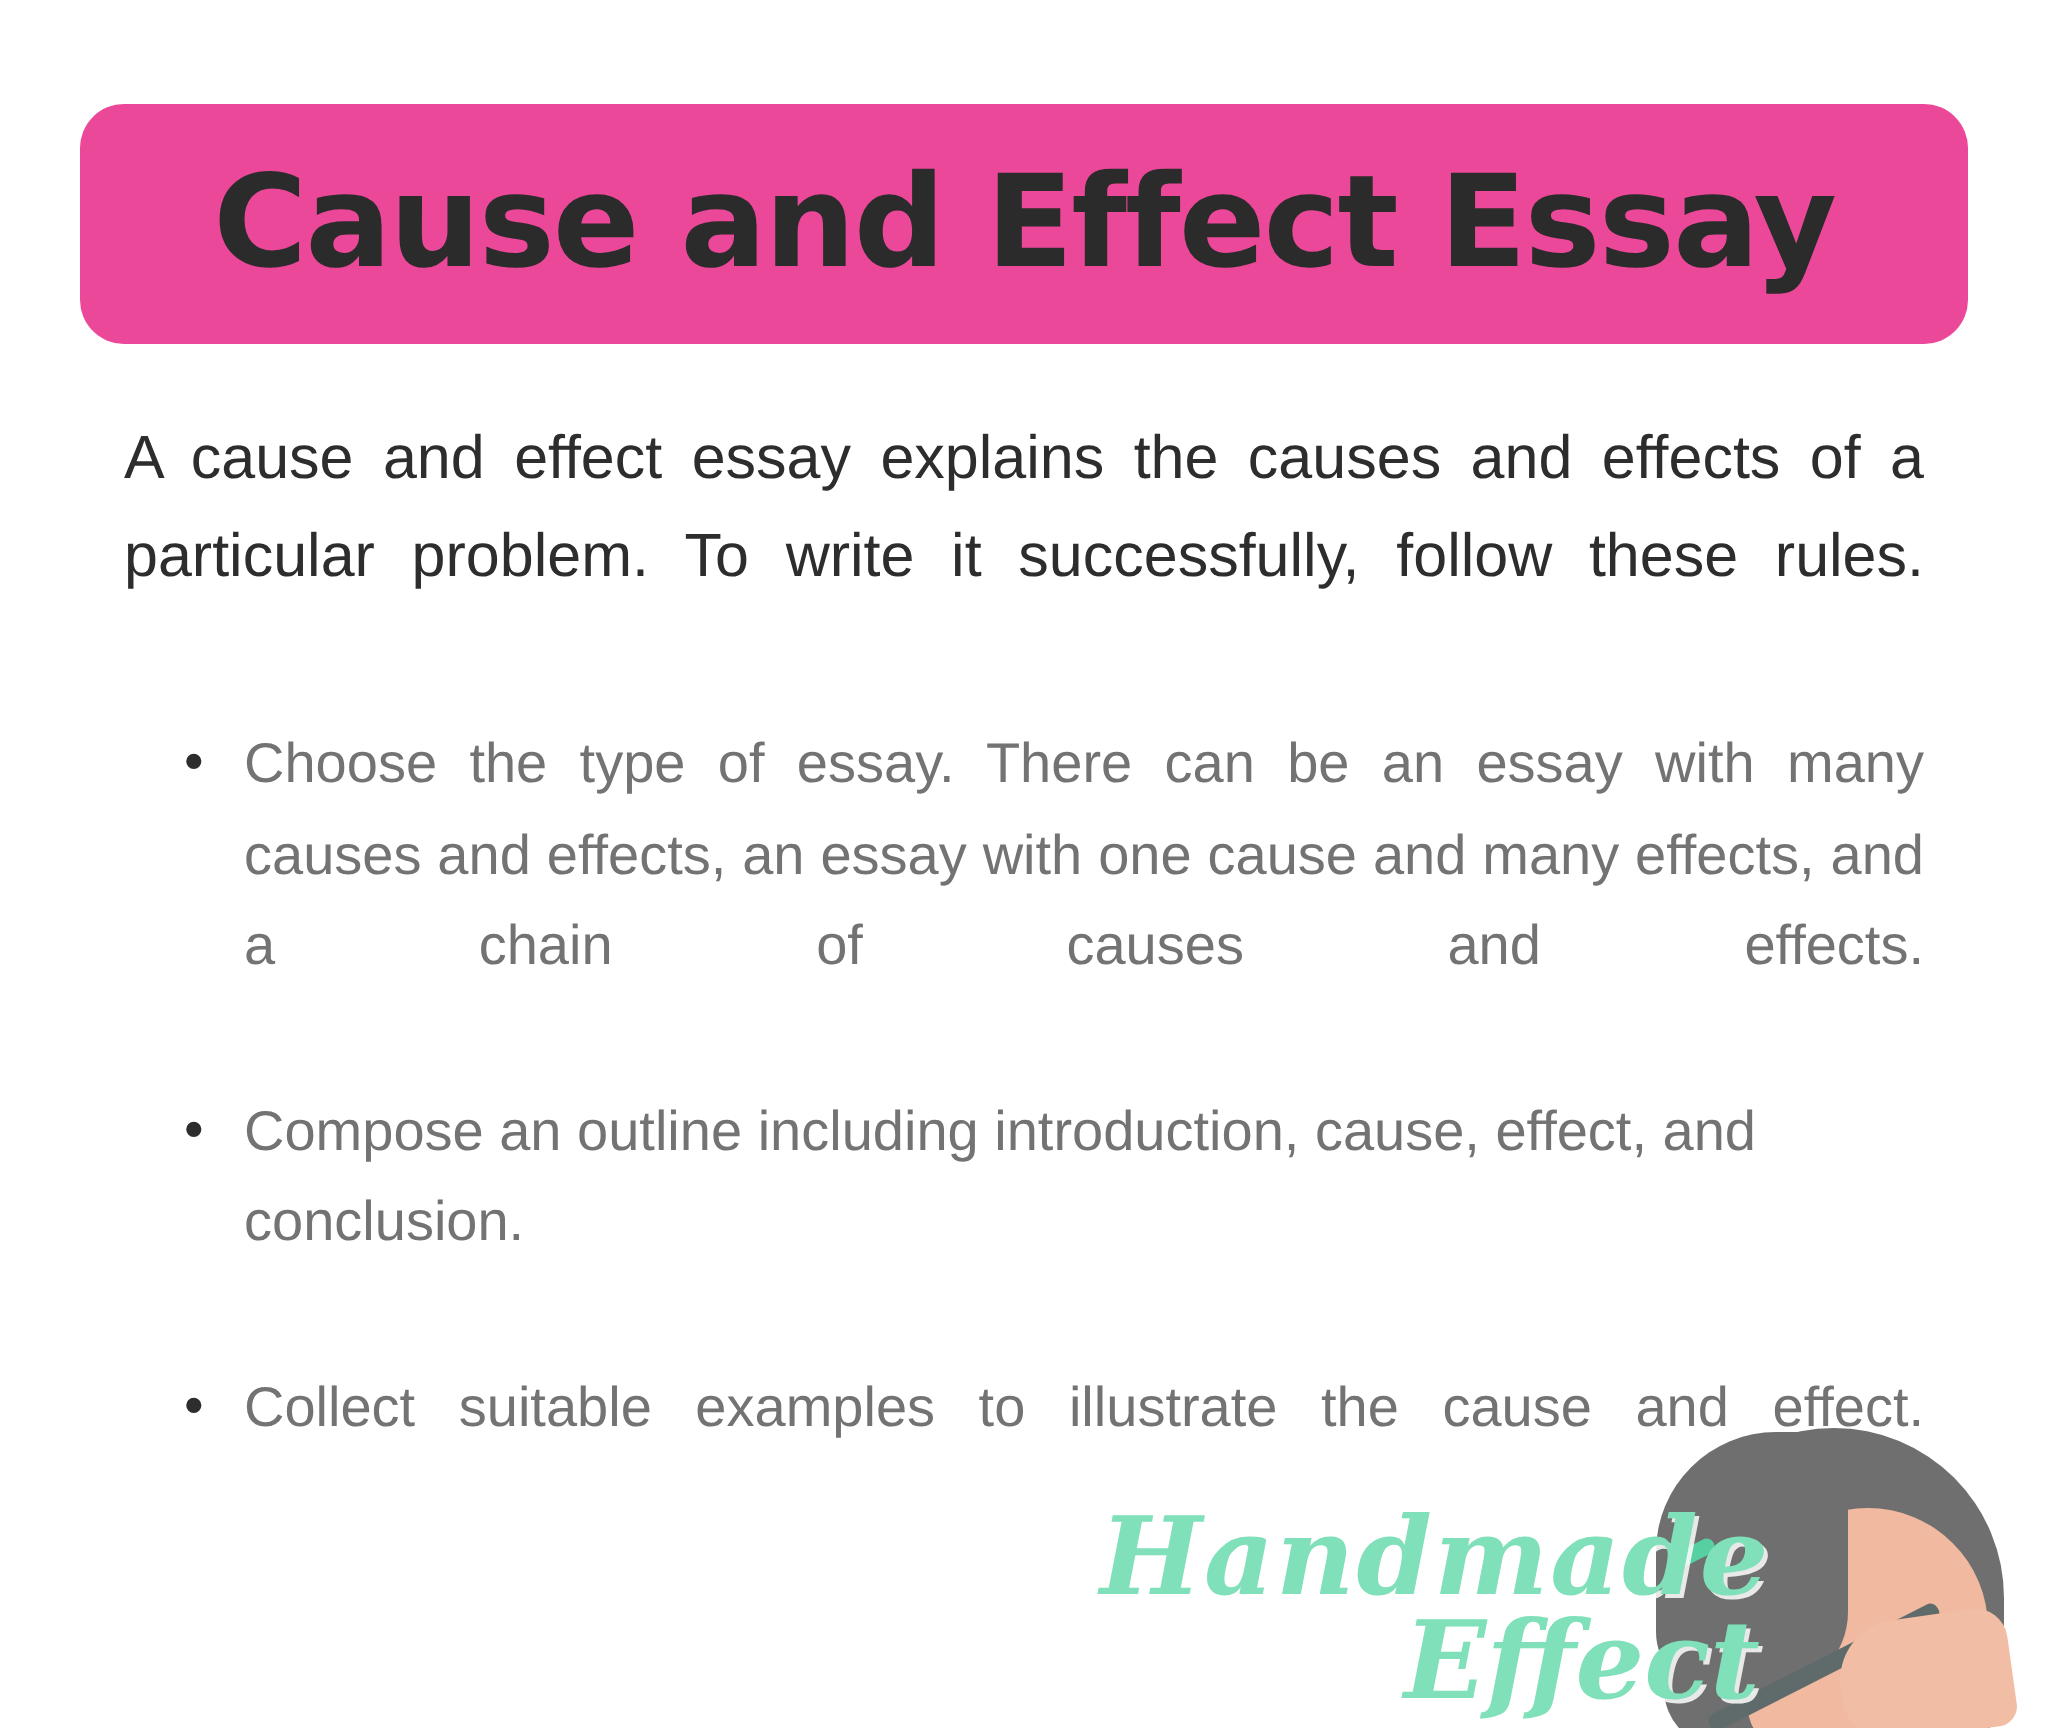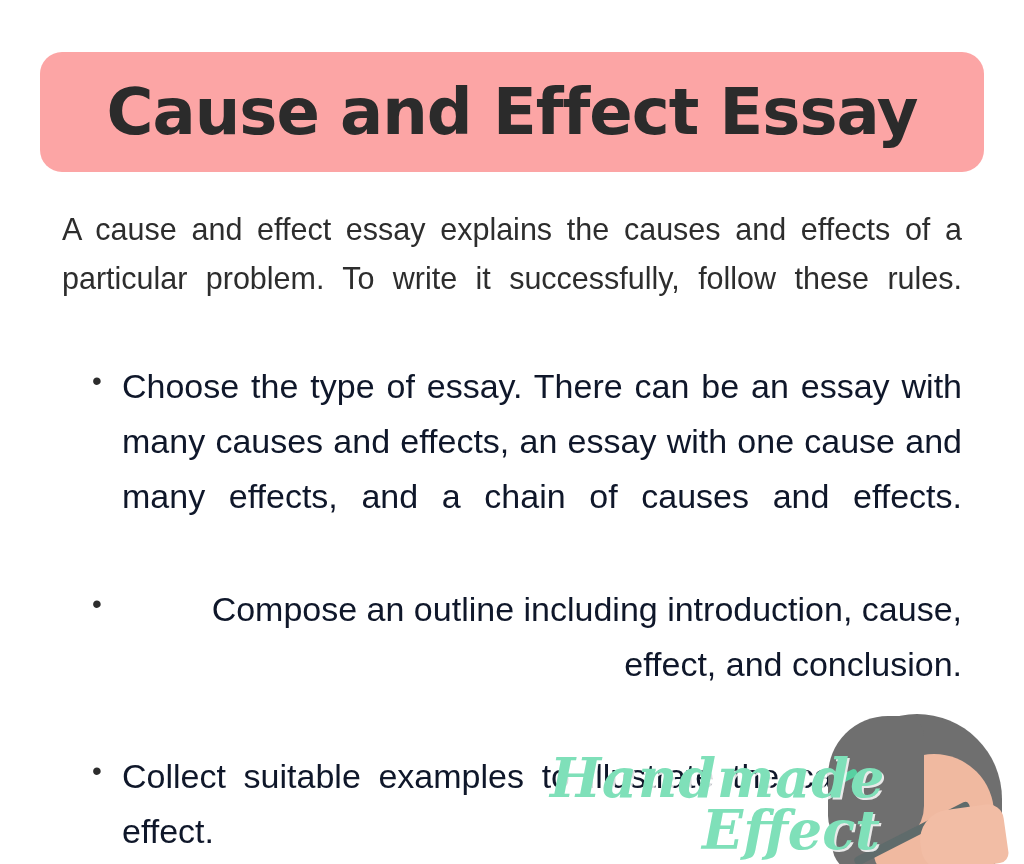--- a/index.html
+++ b/index.html
@@ -19,21 +19,21 @@
     position: absolute;
     inset: 0;
     background: #ffffff;
   }
   .title-banner {
     position: absolute;
     left: 40px;
     top: 52px;
     width: 944px;
     height: 120px;
-    background: #fca5a5;
+    background: #ec4899;
     border-radius: 22px;
     display: flex;
     align-items: center;
     justify-content: center;
     box-sizing: border-box;
   }
   .title-text {
     font-family: "DejaVu Sans", sans-serif;
     font-weight: bold;
     font-size: 64px;
@@ -61,35 +61,35 @@
     display: inline-block;
     width: 100%;
   }
   ul.rules {
     list-style: none;
     margin: 6px 0 0 0;
     padding: 0;
   }
   ul.rules li {
     position: relative;
-    font-size: 34px;
+    font-size: 28px;
     line-height: 1.62;
-    color: #0f172a;
+    color: #737373;
     padding-left: 60px;
     margin-bottom: 2px;
     text-align: justify;
     text-justify: inter-word;
   }
   ul.rules li .li-text::after {
     content: "";
     display: inline-block;
     width: 100%;
   }
   ul.rules li.no-justify {
-    text-align: right;
+    text-align: left;
   }
   ul.rules li::before {
     content: "\2022";
     position: absolute;
     left: 30px;
     top: -1px;
     font-size: 28px;
     color: #2d2d2d;
     line-height: 1.62;
   }

